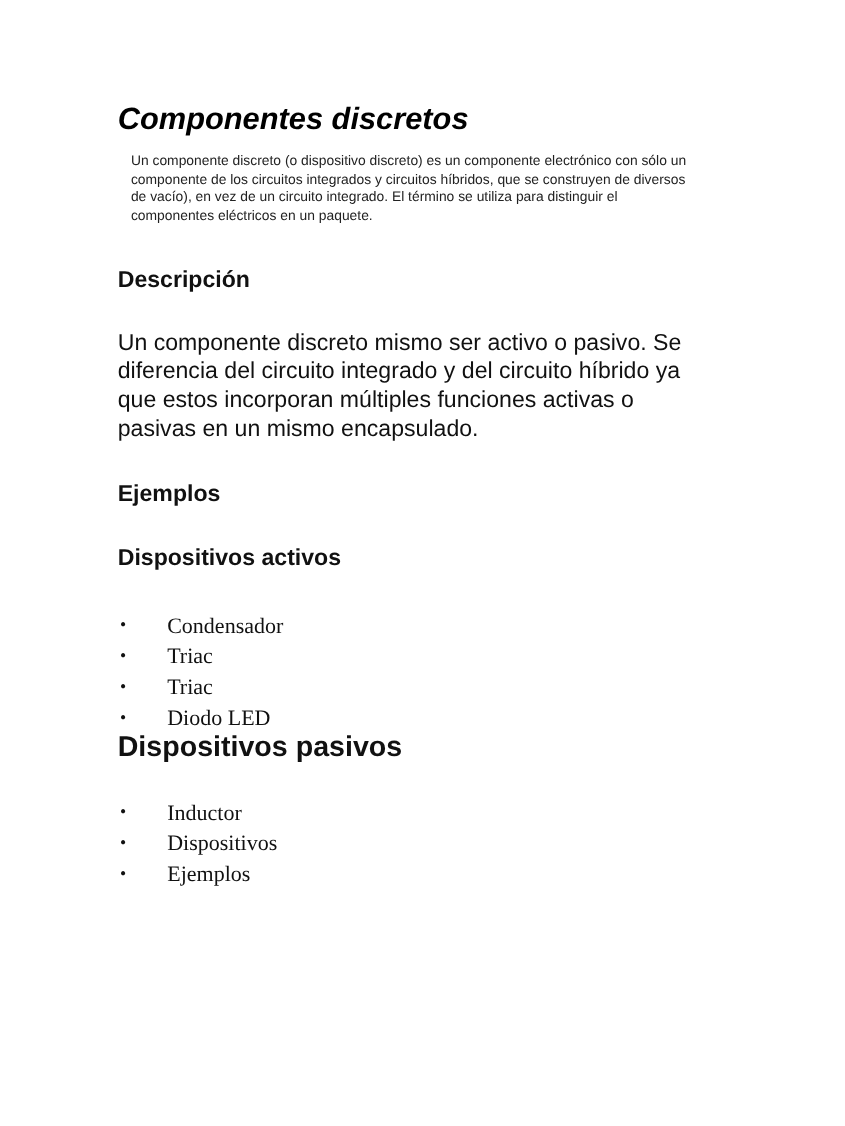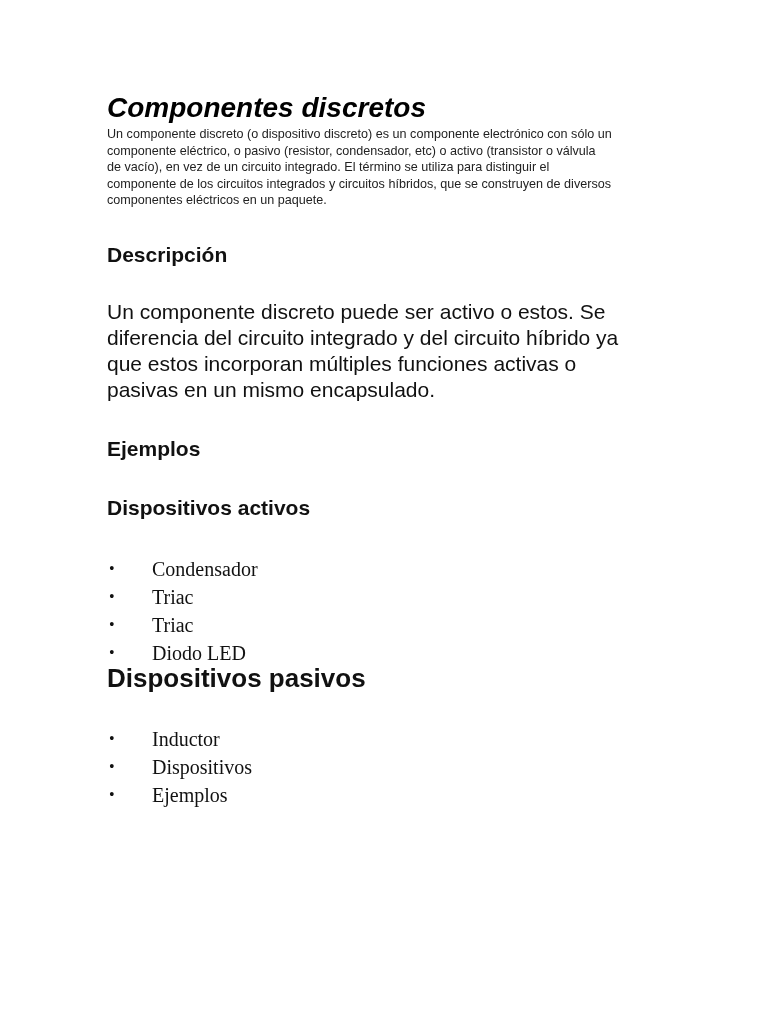--- a/index.html
+++ b/index.html
@@ -31,21 +31,21 @@
       font-size: 28px;
       line-height: 36px;
       color: #000000;
       white-space: nowrap;
     }
     .intro {
       position: absolute;
       left: 107px;
       top: 126px;
       width: 560px;
-      margin: 0;
+      margin: 12px;
       font-family: "Liberation Sans", sans-serif;
       font-size: 12.6px;
       line-height: 16.6px;
       color: #222222;
     }
     .intro span { display: block; white-space: nowrap; }
     .serif {
       font-family: Liberation Sans, sans-serif;
       color: #111111;
       margin: 0;
@@ -90,30 +90,29 @@
   </style>
 </head>
 <body>
 
 <div class="page">
 
   <h1 class="title">Componentes discretos</h1>
 
   <p class="intro">
     <span>Un componente discreto (o dispositivo discreto) es un componente electrónico con sólo un</span>
-    <span>componente eléctrico, o pasivo (resistor, condensador, etc) o activo (transistor o válvula</span>
+    <span>componente de los circuitos integrados y circuitos híbridos, que se construyen de diversos</span>
     <span>de vacío), en vez de un circuito integrado. El término se utiliza para distinguir el</span>
-    <span>componente de los circuitos integrados y circuitos híbridos, que se construyen de diversos</span>
     <span>componentes eléctricos en un paquete.</span>
   </p>
 
   <h2 class="serif h-desc">Descripción</h2>
 
   <p class="serif para">
-    <span>Un componente discreto puede ser activo o estos. Se</span>
+    <span>Un componente discreto mismo ser activo o pasivo. Se</span>
     <span>diferencia del circuito integrado y del circuito híbrido ya</span>
     <span>que estos incorporan múltiples funciones activas o</span>
     <span>pasivas en un mismo encapsulado.</span>
   </p>
 
   <h2 class="serif h-ej">Ejemplos</h2>
 
   <h3 class="serif h-act">Dispositivos activos</h3>
 
   <ul class="list list-act">

